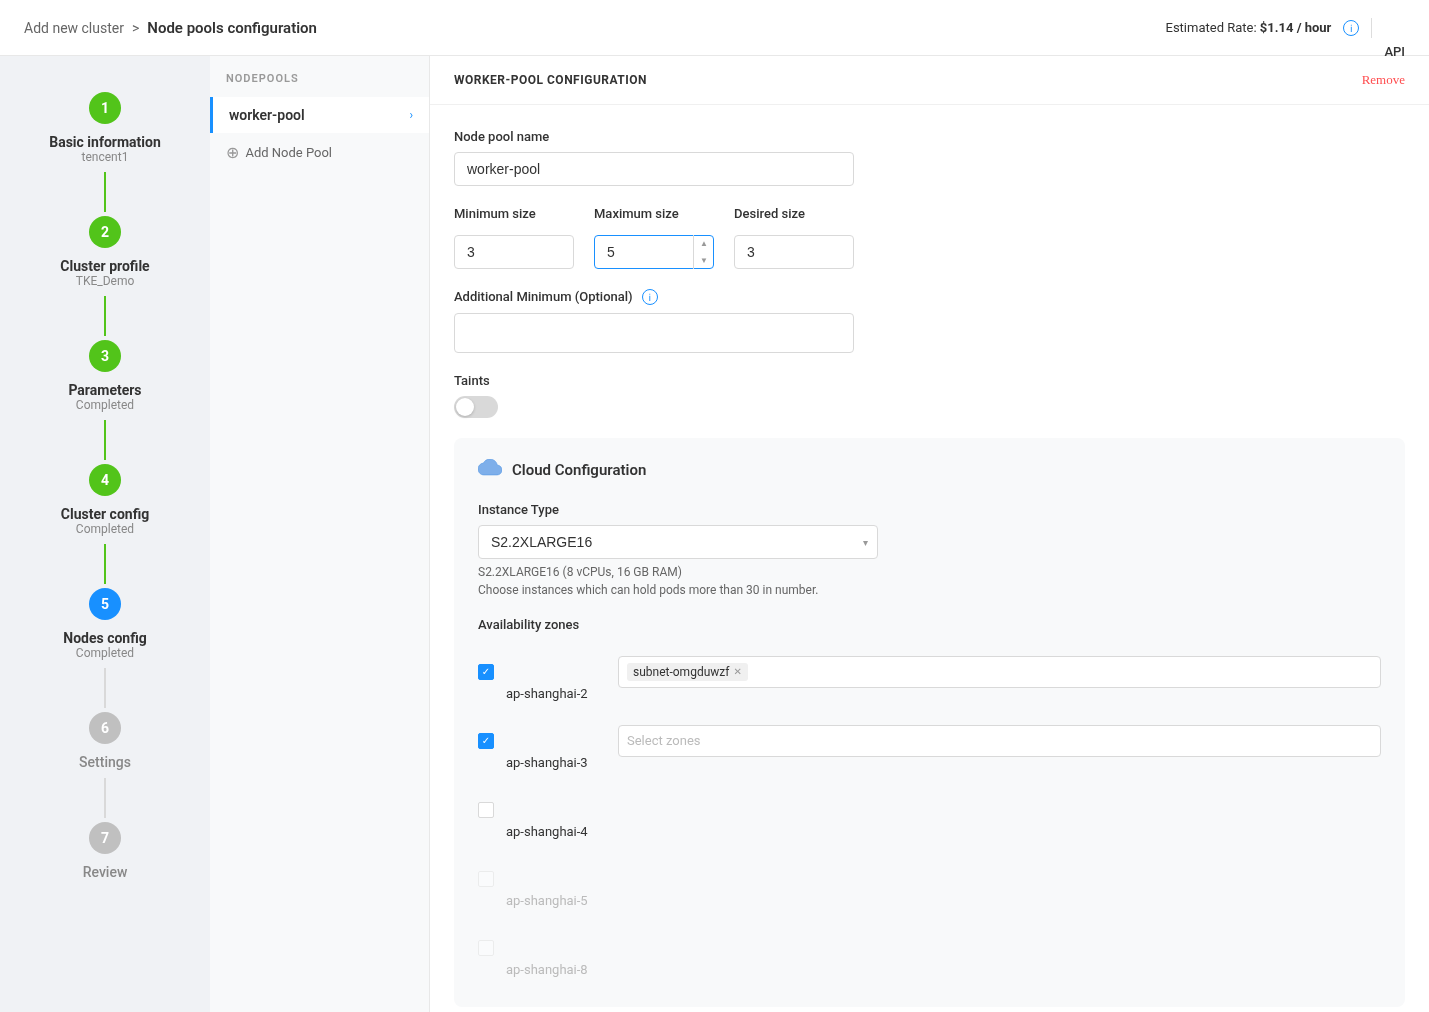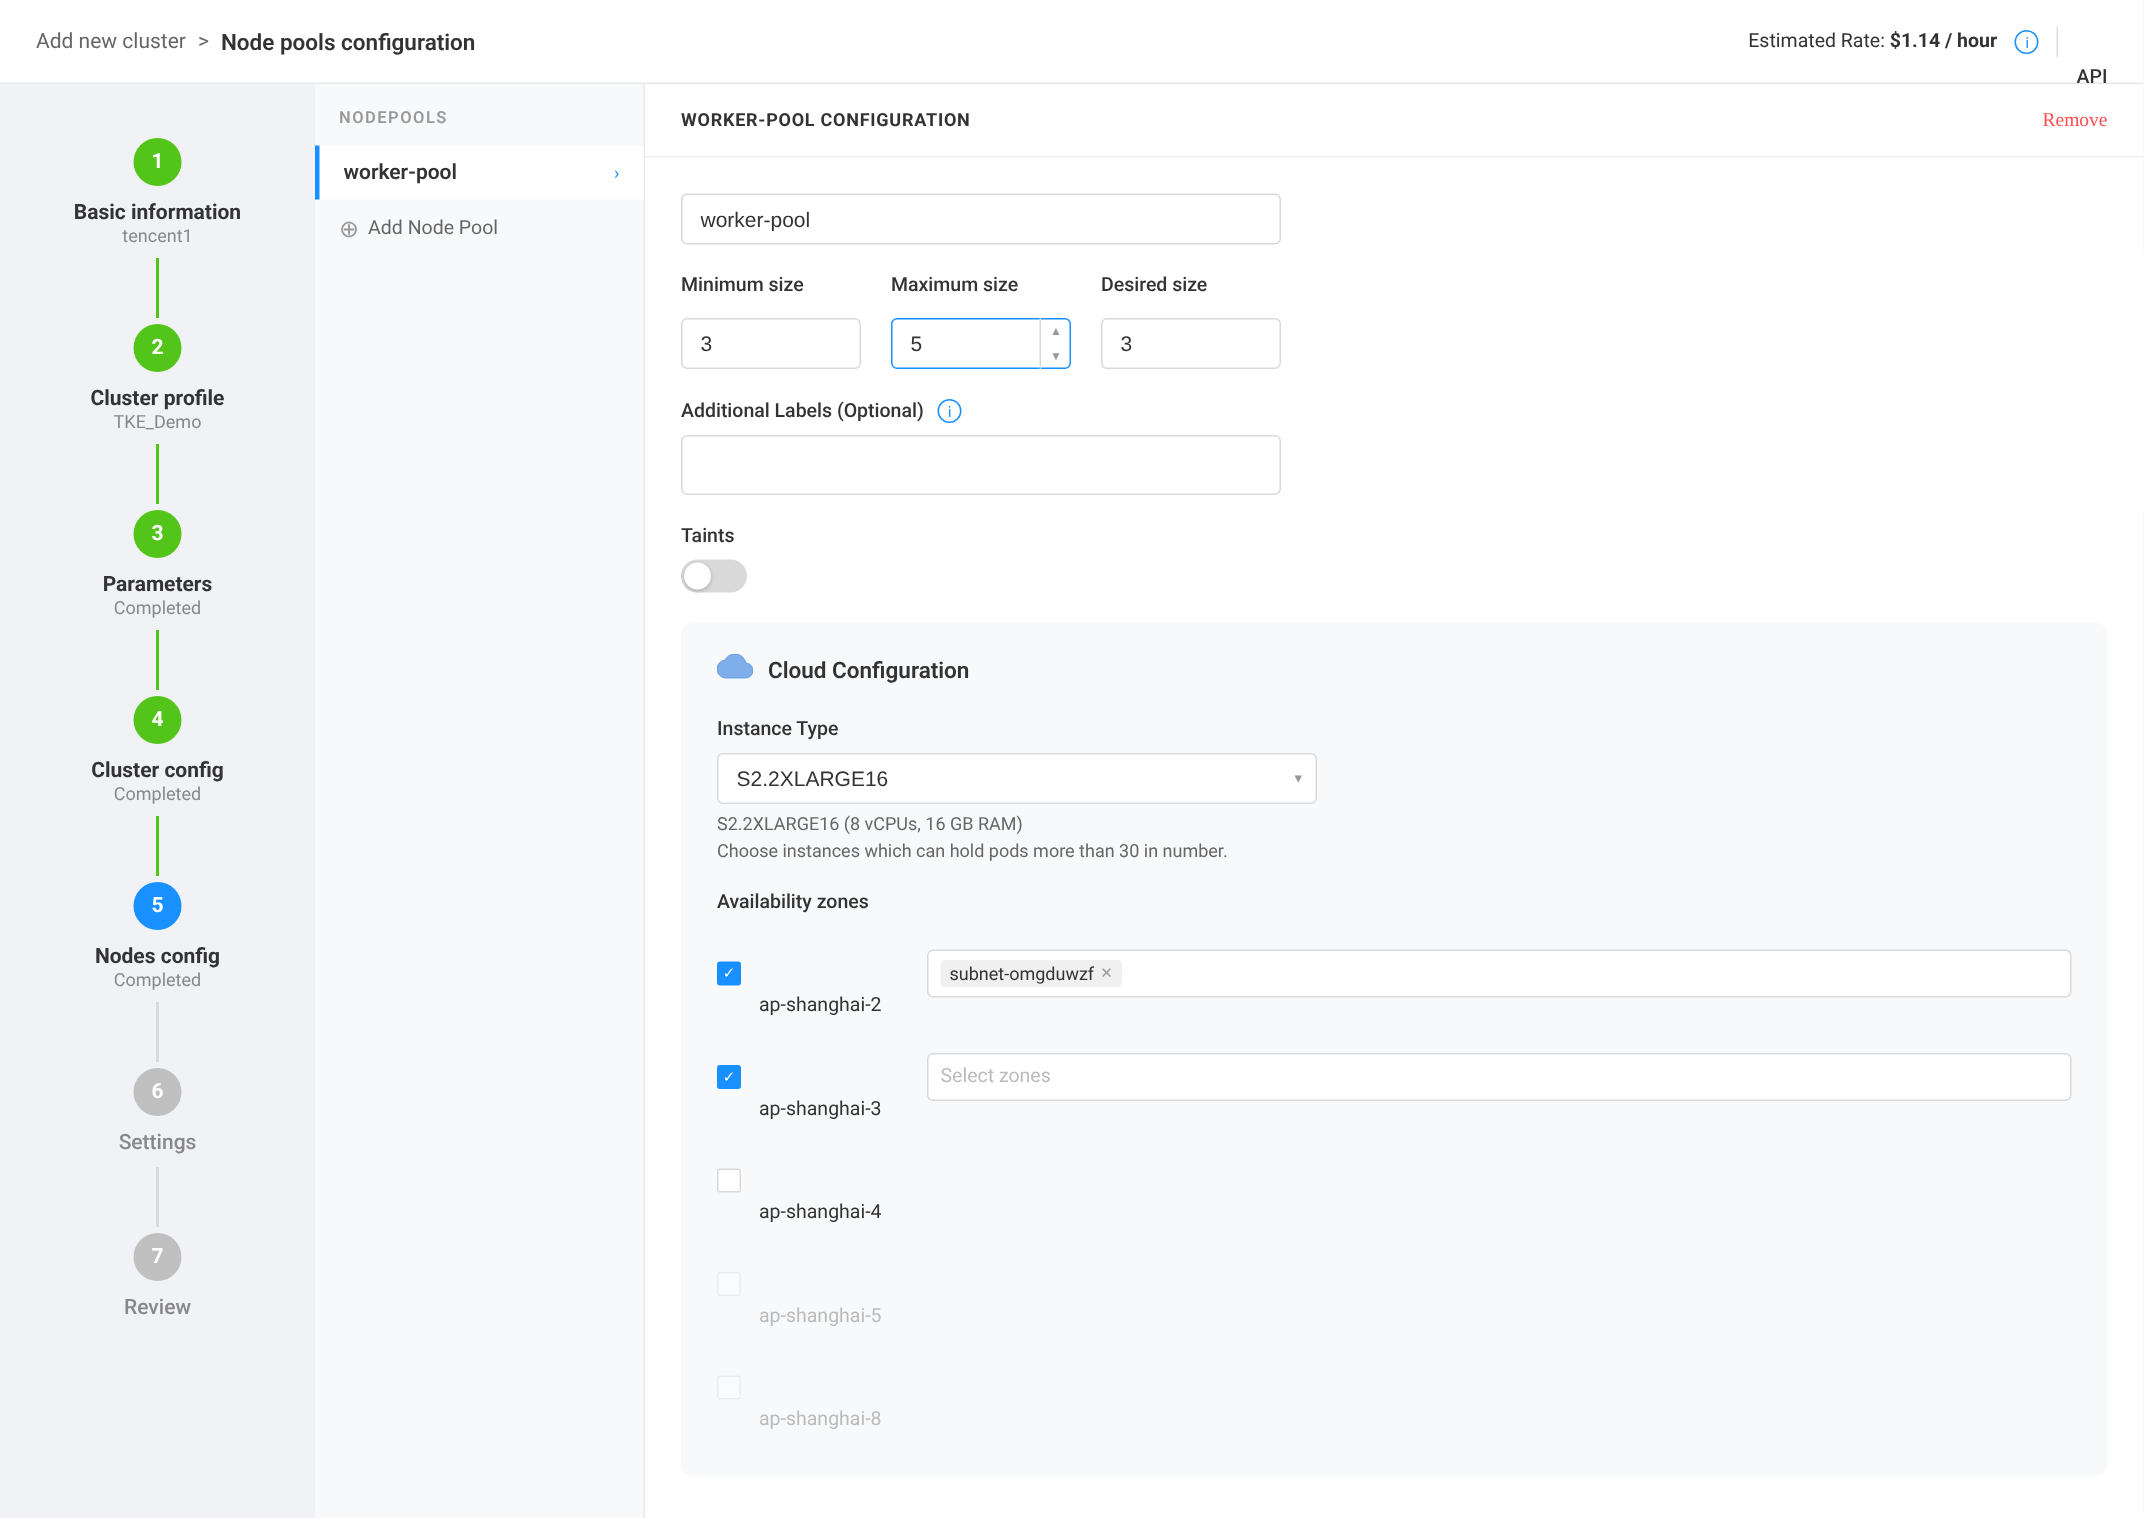--- a/index.html
+++ b/index.html
@@ -233,20 +233,21 @@
 
   <div class="config-panel">
     <div class="config-header">
       <span class="config-title">WORKER-POOL CONFIGURATION</span>
       <span class="remove-btn">Remove</span>
     </div>
 
     <div class="config-body">
 
       <div class="form-group">
+        <label class="form-label">Node pool name</label>
         <input class="form-input" type="text" value="worker-pool" style="max-width: 400px;">
       </div>
 
       <div class="size-row">
         <div class="size-field">
           <label class="form-label">Minimum size</label>
           <div class="size-input-wrap">
             <input class="size-input normal" type="text" value="3" style="">
           </div>
         </div>
@@ -263,21 +264,21 @@
         <div class="size-field">
           <label class="form-label">Desired size</label>
           <div class="size-input-wrap">
             <input class="size-input normal" type="text" value="3" style="">
           </div>
         </div>
       </div>
 
       <div class="form-group">
         <label class="form-label">
-          <span>Additional Labels (Optional)</span>
+          <span>Additional Minimum (Optional)</span>
           <span class="info-icon" style="margin-left:6px;">ℹ</span>
         </label>
         <input class="labels-input" type="text" style="max-width: 400px;">
       </div>
 
       <div class="form-group">
         <label class="form-label">Taints</label>
         <div class="toggle-wrap">
           <div class="toggle">
             <div class="toggle-knob"></div>

